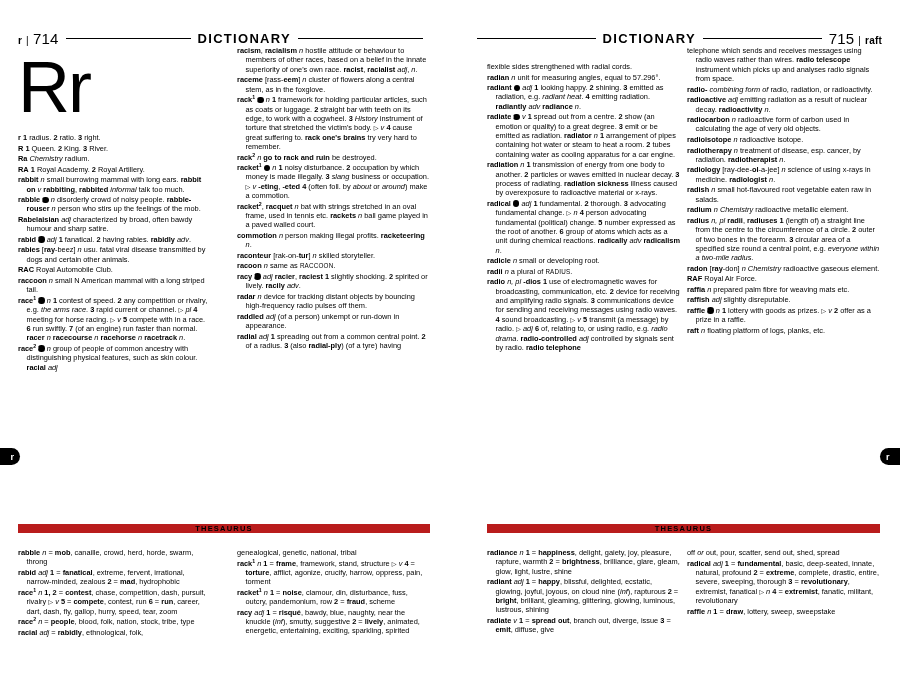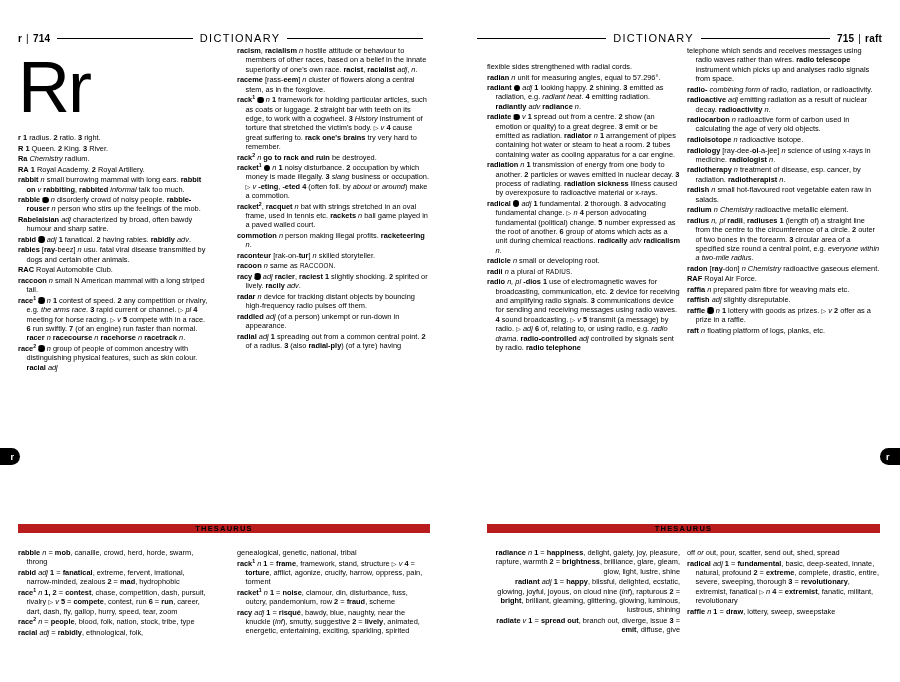--- a/index.html
+++ b/index.html
@@ -33,30 +33,30 @@
     font-weight: bold;
     letter-spacing: .2px;
     font-size: 10px;
     white-space: nowrap;
   }
   .folio .sep {
     font-weight: normal;
     padding: 0 4px;
     color: #000;
   }
-  .folio .num { font-weight: bold; font-size: 10px; }
+  .folio .num { font-weight: normal; font-size: 15px; }
   .rule {
     flex: 1 1 auto;
     height: 1px;
     background: #000;
     margin: 0 7px;
   }
   .dictword {
-    font-size: 11px;
-    font-weight: normal;
+    font-size: 13px;
+    font-weight: bold;
     letter-spacing: 1.3px;
     white-space: nowrap;
   }
 
   
   .col {
     position: absolute;
     top: 46px;
     width: 193px;
     font-size: 7.4px;
@@ -107,21 +107,21 @@
   }
   .thescol {
     position: absolute;
     top: 548px;
     width: 193px;
     font-size: 7.4px;
     line-height: 1.265;
   }
   .thescol.c1 { left: 18px;  }
   .thescol.c2 { left: 237px; }
-  .thescol.c3 { left: 487px; text-align: right; }
+  .thescol.c3 { left: 487px; }
   .thescol.c4 { left: 687px; }
 
   
   .thumbtab {
     position: absolute;
     width: 38px; height: 17px;
     background: #000;
     border-radius: 9px;
     color: #fff;
     font-weight: bold;
@@ -221,22 +221,22 @@
       </div>
   </div>
 
   <div class="col c4">
     <div>
         <div class="entry">telephone which sends and receives messages using radio waves rather than wires. <b class="hw">radio telescope</b> instrument which picks up and analyses radio signals from space.</div>
         <div class="entry"><b class="hw">radio-</b> <i class="ital">combining form of</i> radio, radiation, or radioactivity.</div>
         <div class="entry"><b class="hw">radioactive</b> <i class="ital">adj</i> emitting radiation as a result of nuclear decay. <b class="hw">radioactivity</b> <i class="ital">n</i>.</div>
         <div class="entry"><b class="hw">radiocarbon</b> <i class="ital">n</i> radioactive form of carbon used in calculating the age of very old objects.</div>
         <div class="entry"><b class="hw">radioisotope</b> <i class="ital">n</i> radioactive isotope.</div>
+        <div class="entry"><b class="hw">radiotherapy</b> <i class="ital">n</i> treatment of disease, esp. cancer, by radiation. <b class="hw">radiotherapist</b> <i class="ital">n</i>.</div>
         <div class="entry"><b class="hw">radiology</b> [ray-dee-<b>ol</b>-a-jee] <i class="ital">n</i> science of using x-rays in medicine. <b class="hw">radiologist</b> <i class="ital">n</i>.</div>
-        <div class="entry"><b class="hw">radiotherapy</b> <i class="ital">n</i> treatment of disease, esp. cancer, by radiation. <b class="hw">radiotherapist</b> <i class="ital">n</i>.</div>
         <div class="entry"><b class="hw">radish</b> <i class="ital">n</i> small hot-flavoured root vegetable eaten raw in salads.</div>
         <div class="entry"><b class="hw">radium</b> <i class="ital">n</i> <i class="ital">Chemistry</i> radioactive metallic element.</div>
         <div class="entry"><b class="hw">radius</b> <i class="ital">n, pl</i> <b class="hw">radii</b>, <b class="hw">radiuses</b> <b class="num">1</b> (length of) a straight line from the centre to the circumference of a circle. <b class="num">2</b> outer of two bones in the forearm. <b class="num">3</b> circular area of a specified size round a central point, e.g. <i class="ital">everyone within a two-mile radius</i>.</div>
         <div class="entry"><b class="hw">radon</b> [<b>ray</b>-don] <i class="ital">n</i> <i class="ital">Chemistry</i> radioactive gaseous element.</div>
         <div class="entry"><b class="hw">RAF</b> Royal Air Force.</div>
         <div class="entry"><b class="hw">raffia</b> <i class="ital">n</i> prepared palm fibre for weaving mats etc.</div>
         <div class="entry"><b class="hw">raffish</b> <i class="ital">adj</i> slightly disreputable.</div>
         <div class="entry"><b class="hw">raffle</b> <span class="dot">0</span> <i class="ital">n</i> <b class="num">1</b> lottery with goods as prizes. <span class="arrow">▷</span> <i class="ital">v</i> <b class="num">2</b> offer as a prize in a raffle.</div>
         <div class="entry"><b class="hw">raft</b> <i class="ital">n</i> floating platform of logs, planks, etc.</div>
       </div>

